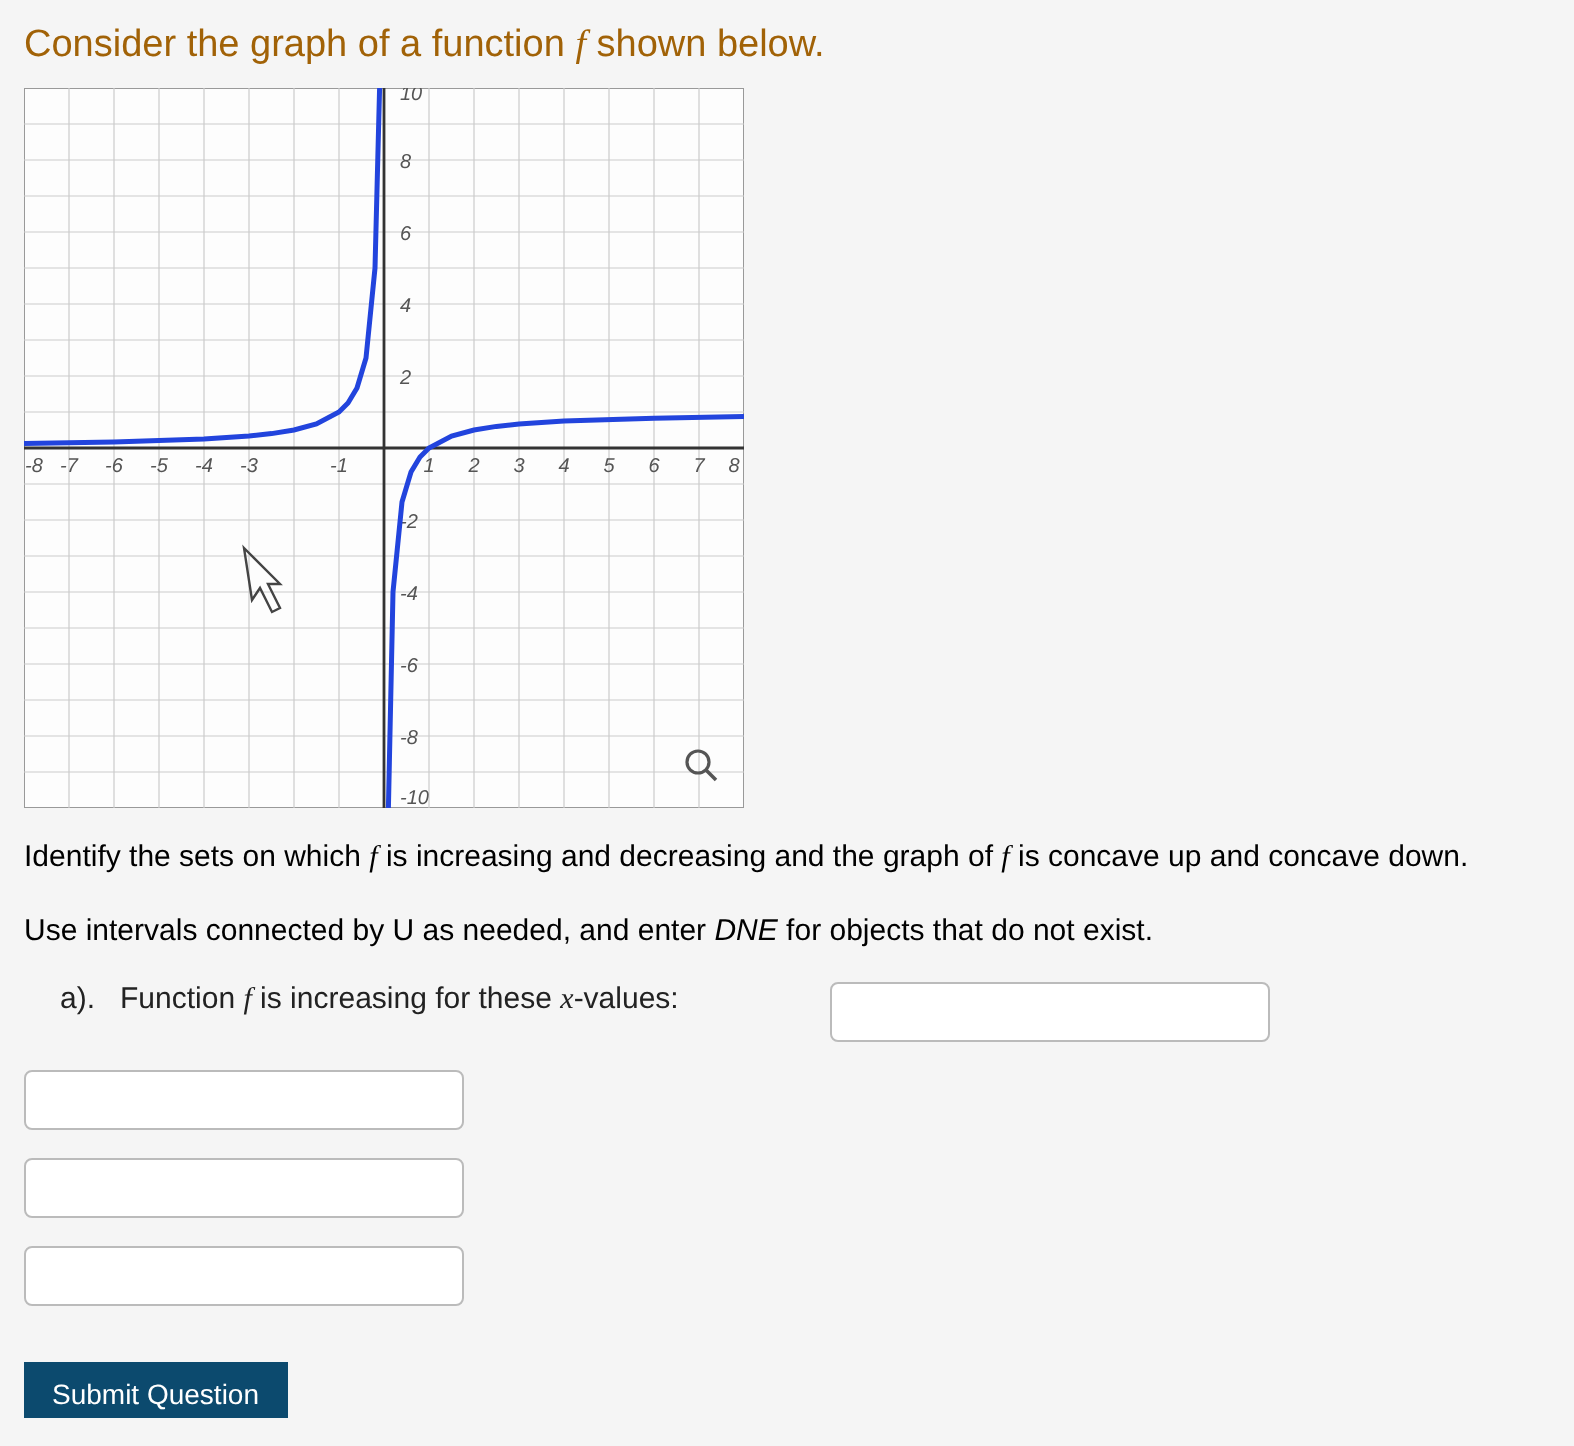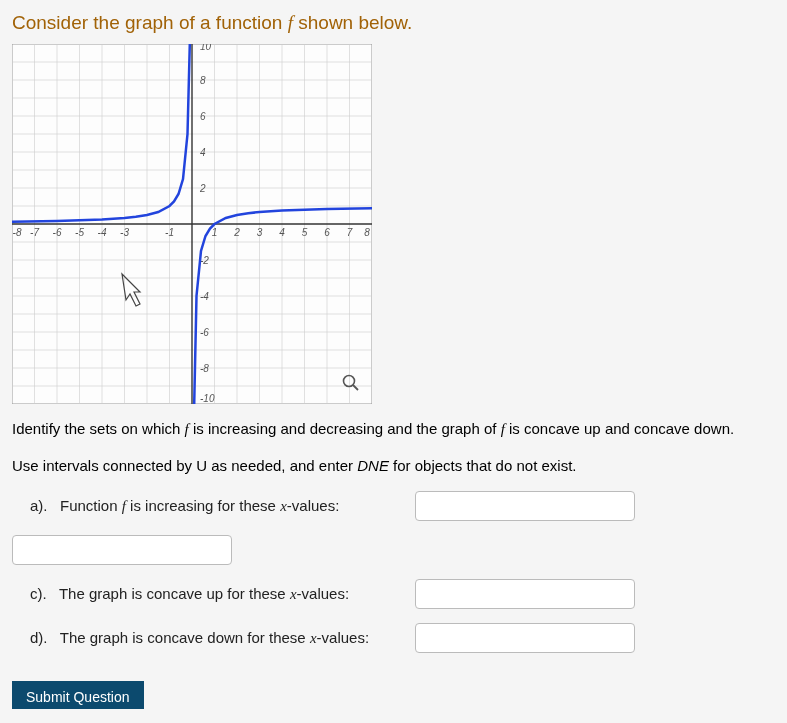--- a/index.html
+++ b/index.html
@@ -29,21 +29,21 @@
       color: #555;
     }
     .instructions {
       font-size: 15px;
       line-height: 1.5;
       margin-bottom: 14px;
       color: #000000;
     }
     .question-row {
       display: flex;
-      align-items: center;
+      align-items: flex-start;
       margin-bottom: 14px;
       gap: 8px;
     }
     .question-label {
       font-size: 15px;
       width: 395px;
       flex-shrink: 0;
       padding-left: 18px;
       color: #222;
     }
@@ -167,25 +167,23 @@
 <div class="question-row">
   <div class="question-label">a). &nbsp; Function <span class="ital">f</span> is increasing for these <span class="ital">x</span>-values:</div>
   <input class="answer-input" type="text" value="" style="">
 </div>
 
 <div class="question-row">
   <input class="answer-input" type="text" value="" style="">
 </div>
 
 <div class="question-row">
-  <div class="question-label">c). &nbsp; The graph is concave up for these <span class="ital">x</span>-values:</div>
   <input class="answer-input" type="text" value="" style="">
 </div>
 
 <div class="question-row">
-  <div class="question-label">d). &nbsp; The graph is concave down for these <span class="ital">x</span>-values:</div>
   <input class="answer-input" type="text" value="" style="">
 </div>
 
 <button class="submit-btn">Submit Question</button>
 
 
 
 
 </body></html>

